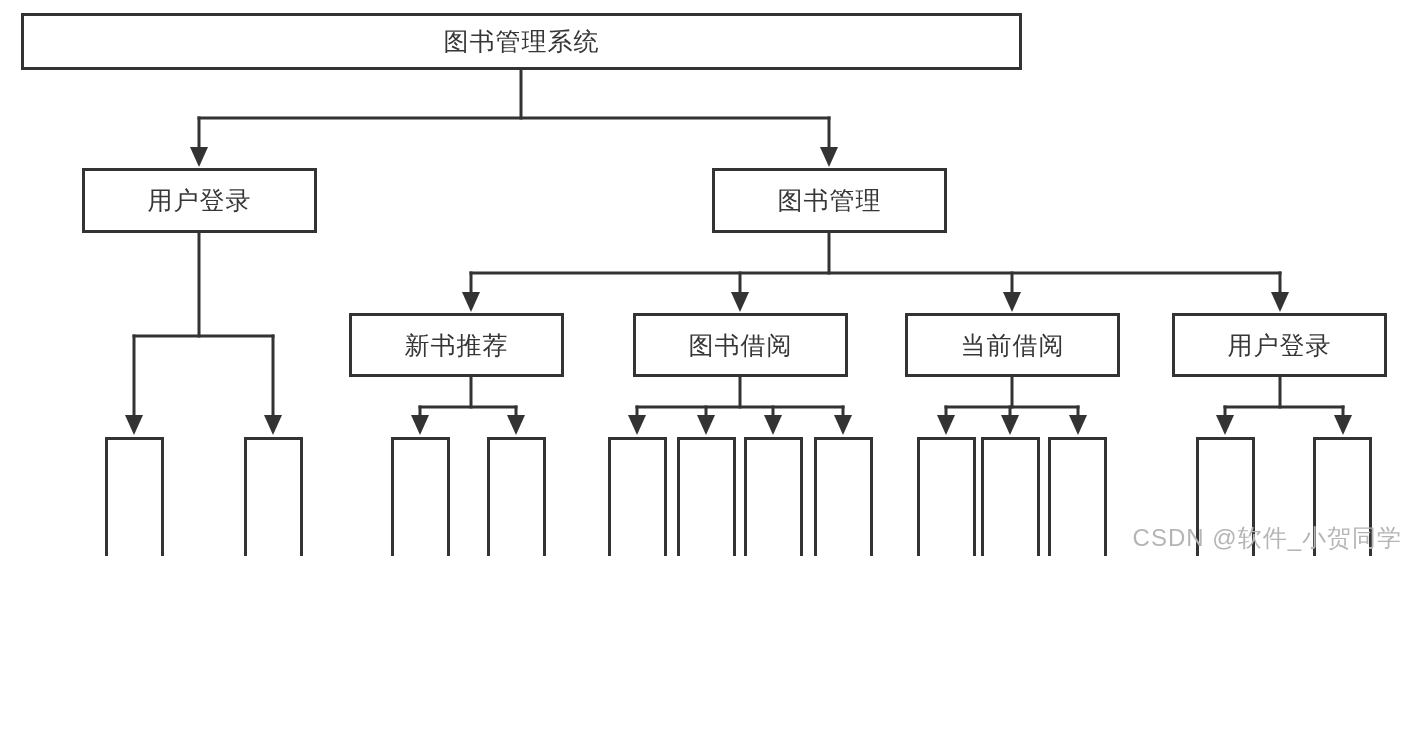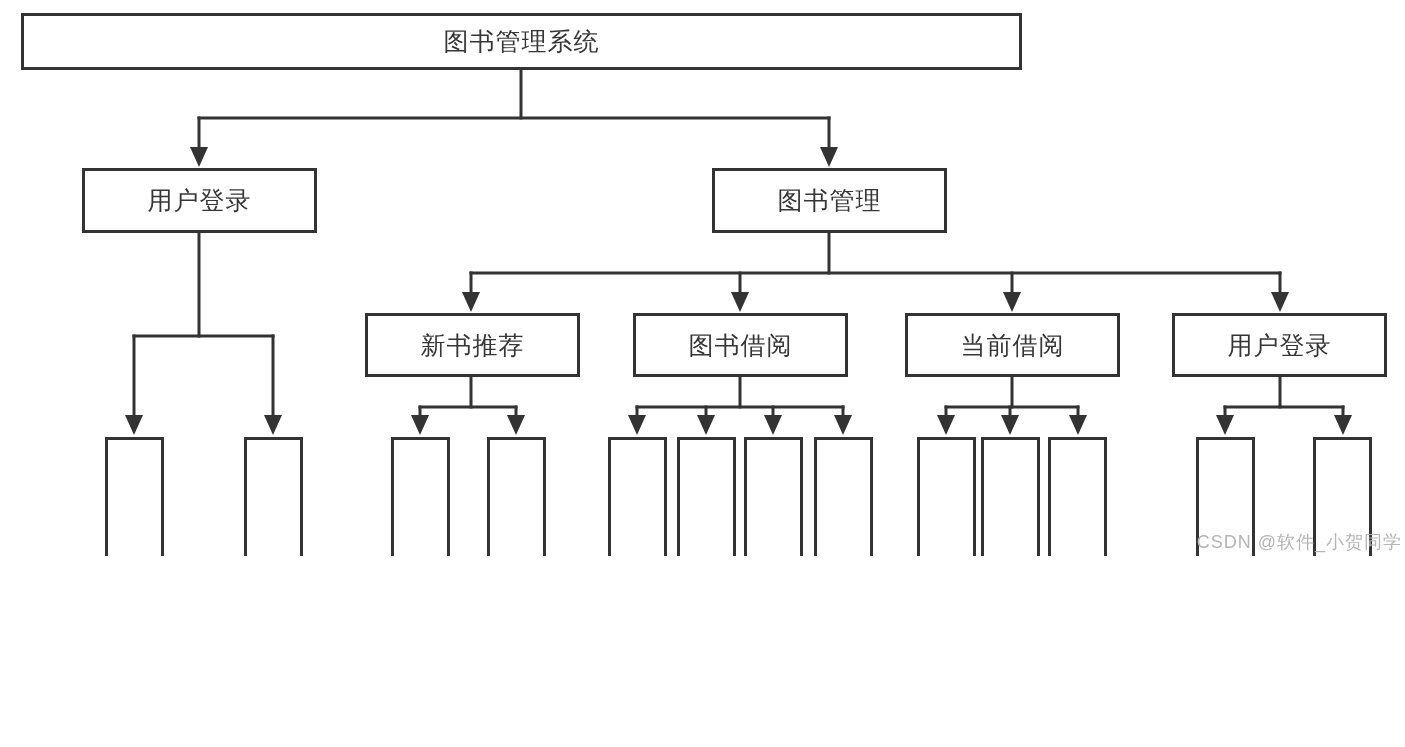--- a/index.html
+++ b/index.html
@@ -18,21 +18,21 @@
   }
   .root  { left:21px;  top:13px;  width:1001px; height:57px; }
   .lvl2  { top:168px; height:65px; width:235px; }
   .lvl3  { top:313px; height:64px; width:215px; }
   .leaf  {
     top:437px; height:297px; width:59px;
     writing-mode:vertical-lr; letter-spacing:5px; font-size:25px;
   }
   .watermark {
     position:absolute; right:3px; bottom:2px; z-index:3;
-    color:#b5b5b5; font-size:18px; letter-spacing:1px;
+    color:#b5b5b5; font-size:24px; letter-spacing:1px;
   }
 </style>
 </head>
 <body>
 
 <div class="canvas">
 
   <svg class="connectors" id="connectors" width="1405" height="747" viewBox="0 0 1405 747">
       <line x1="521" y1="70" x2="521" y2="118"></line>
       <line x1="199" y1="118" x2="829" y2="118"></line>
@@ -86,21 +86,21 @@
       <polygon points="1216,415 1234,415 1225,435"></polygon>
       <line x1="1343" y1="407" x2="1343" y2="417"></line>
       <polygon points="1334,415 1352,415 1343,435"></polygon>
     </svg>
 
   <div class="node root">图书管理系统</div>
 
   <div class="node lvl2" style="left:82px">用户登录</div>
   <div class="node lvl2" style="left:712px">图书管理</div>
 
-  <div class="node lvl3" style="left:365px">新书推荐</div>
+  <div class="node lvl3" style="left:349px">新书推荐</div>
   <div class="node lvl3" style="left:905px">当前借阅</div>
   <div class="node lvl3" style="left:633px">图书借阅</div>
   <div class="node lvl3" style="left:1172px">用户登录</div>
 
   <div class="node leaf" style="left:105px">用户登录</div>
   <div class="node leaf" style="left:244px">注销登录</div>
 
   <div class="node leaf" style="left:391px">查询图书</div>
   <div class="node leaf" style="left:487px">借阅图书</div>
 

